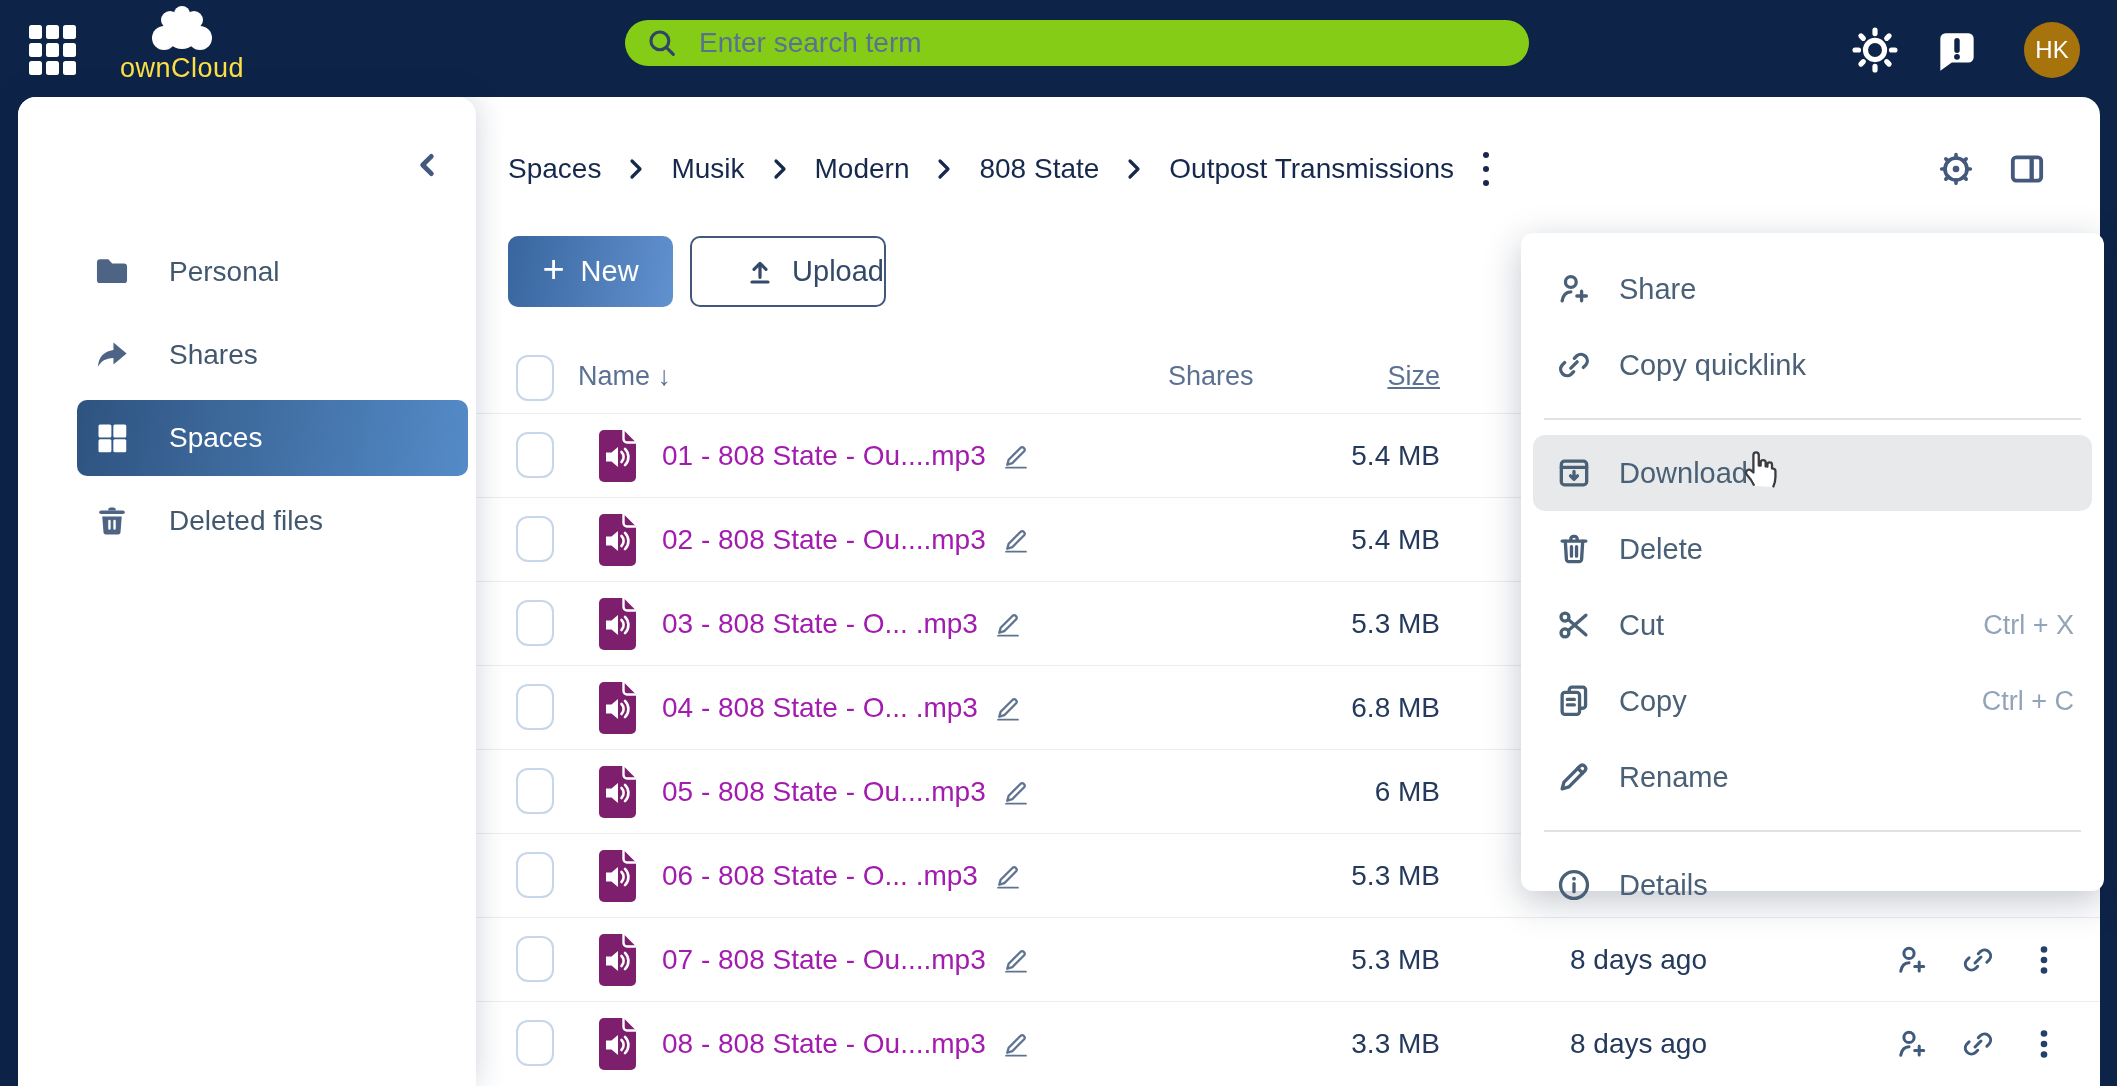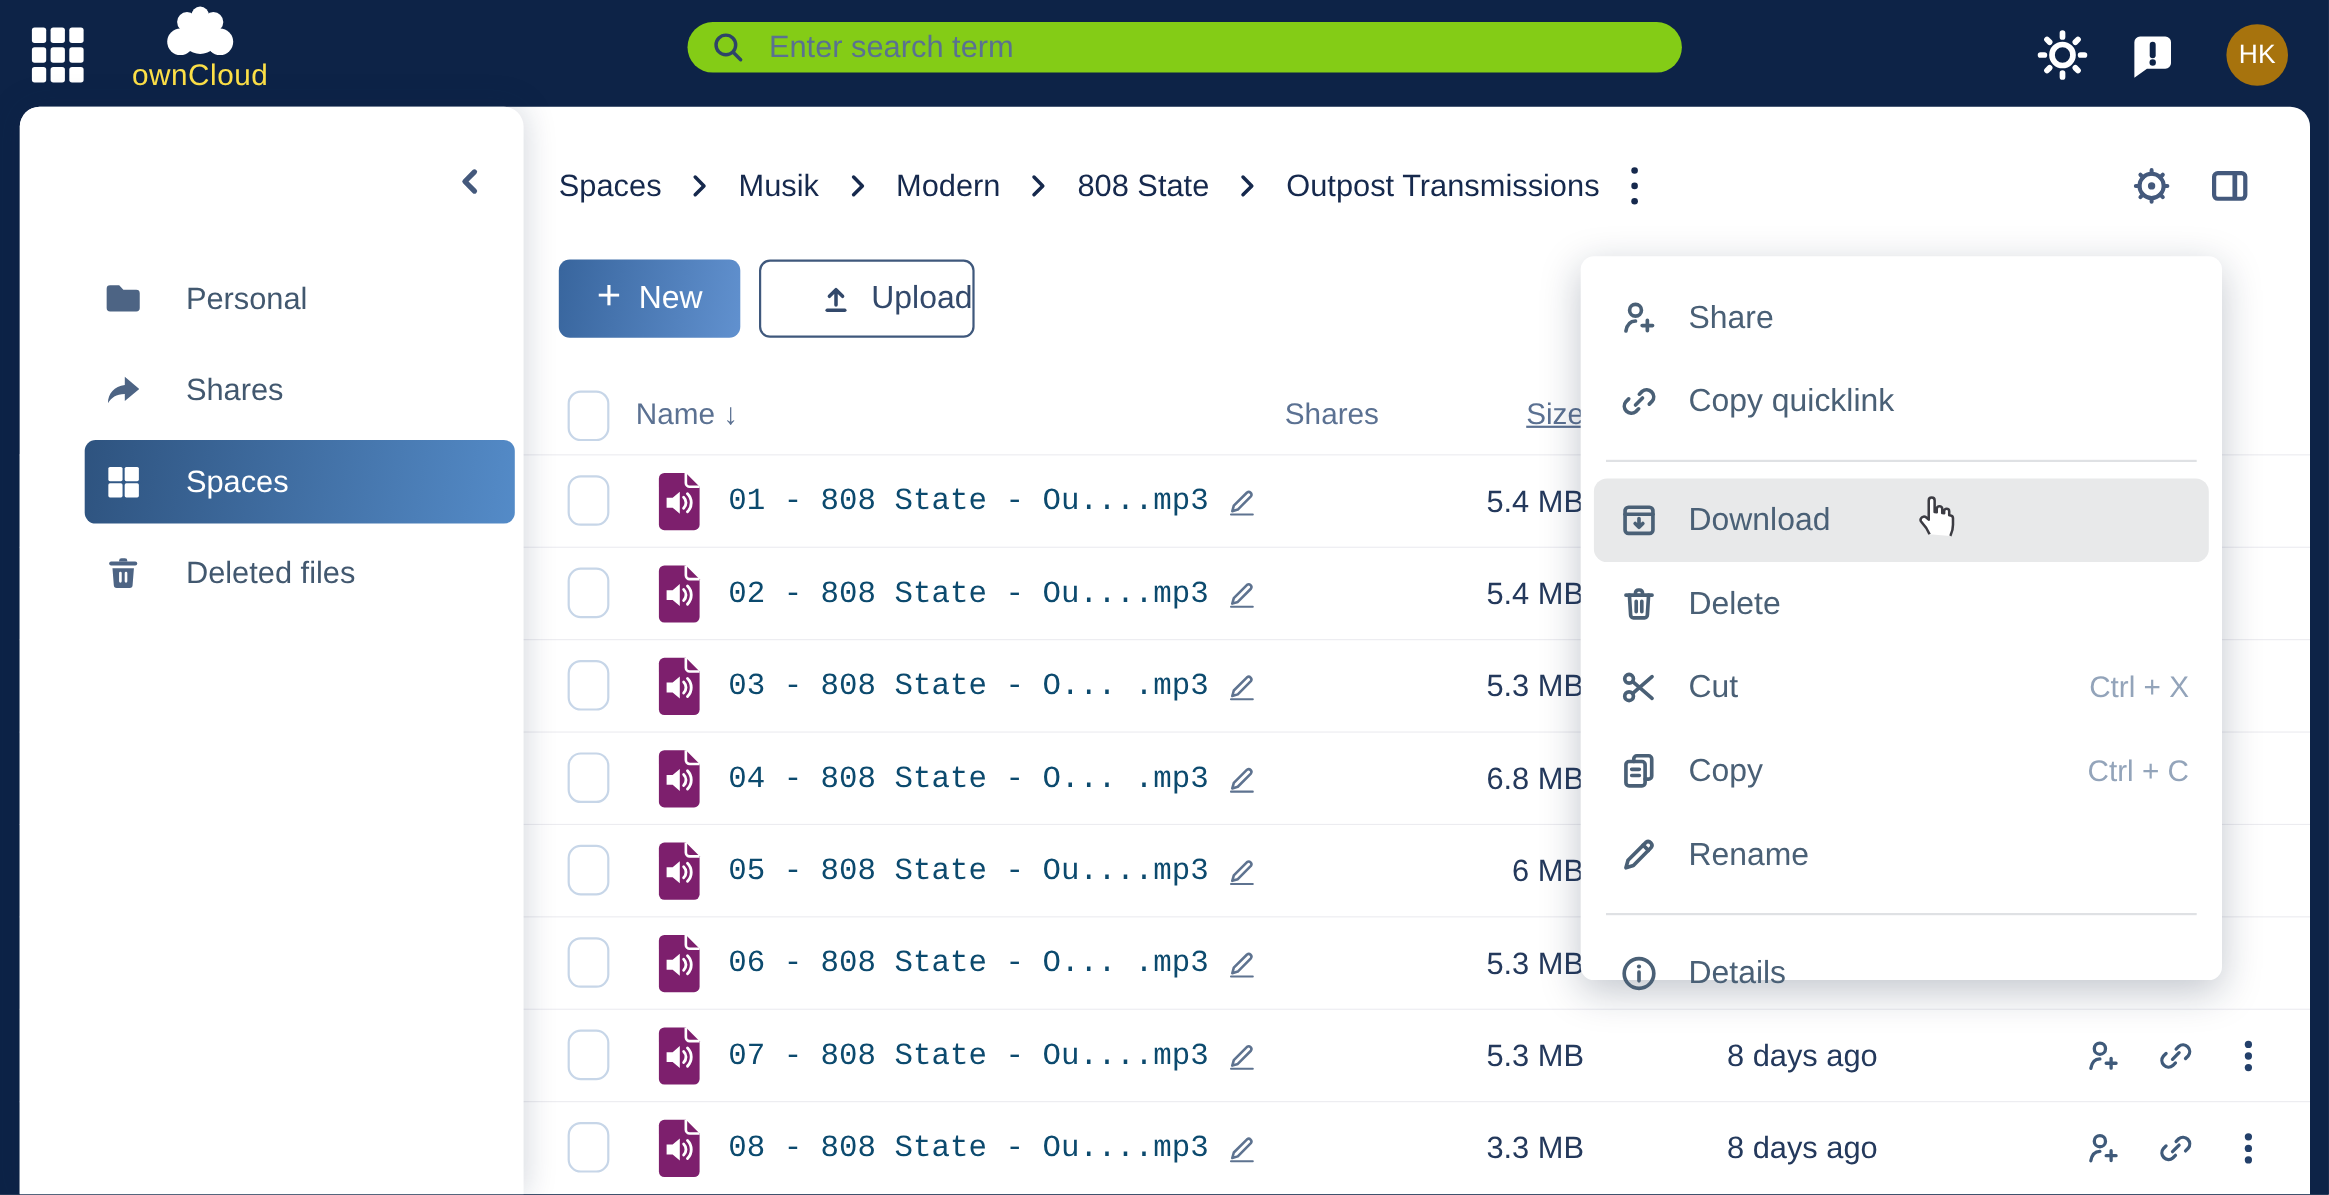--- a/index.html
+++ b/index.html
@@ -44,28 +44,28 @@
 
   .thead{position:absolute;left:0;right:0;top:250px;height:66px;z-index:1;}
   .th{position:absolute;font-size:27px;color:#5b7192;top:14px;}
   .cb{position:absolute;width:38px;height:46px;border:2.5px solid #c7d6e8;border-radius:12px;background:#fff;cursor:pointer;}
   .thead .cb{left:498px;top:8px;}
   .rows{position:absolute;left:0;right:0;top:316px;z-index:1;}
   .row{height:84px;border-top:1px solid #ececf0;position:relative;background:#fff;}
   .row .cb{left:498px;top:18px;}
   .ficon{position:absolute;left:577px;top:14px;}
   .namewrap{position:absolute;left:644px;top:0;height:84px;display:flex;align-items:center;gap:16px;}
-  .fname{font-size:28px;color:#0c4a6e;cursor:pointer;white-space:nowrap;font-family:Liberation Mono, monospace;}
+  .fname{font-size:28px;color:#a21caf;cursor:pointer;white-space:nowrap;}
   .fsize{position:absolute;left:1222px;width:200px;top:0;height:84px;display:flex;align-items:center;justify-content:flex-end;font-size:28px;color:#24395c;}
   .fmod{position:absolute;left:1552px;top:0;height:84px;display:flex;align-items:center;font-size:28px;color:#24395c;}
   .factions{position:absolute;left:1876px;top:0;height:84px;display:flex;align-items:center;gap:30px;}
   .factions span{cursor:pointer;display:flex;}
 
   
-  .menu{position:absolute;left:1437px;top:233px;width:583px;height:658px;background:#fff;border-radius:12px;box-shadow:0 10px 36px rgba(15,30,60,.25);z-index:60;padding-top:18px;}
+  .menu{position:absolute;left:1521px;top:233px;width:583px;height:658px;background:#fff;border-radius:12px;box-shadow:0 10px 36px rgba(15,30,60,.25);z-index:60;padding-top:18px;}
   .mi{margin:0 12px;height:76px;border-radius:12px;display:flex;align-items:center;padding:0 18px 0 22px;cursor:pointer;}
   .mi.hover{background:var(--menu-hover,#e8e9ea);}
   .mi .mlabel{font-size:29px;color:#4a6076;margin-left:26px;}
   .mi .mshort{margin-left:auto;font-size:27px;color:#93a4ba;}
   .mdiv{border-top:2px solid #dfe1e4;margin:15px 23px;}
 
   .cursor{position:absolute;left:1735px;top:445px;z-index:100;pointer-events:none;}
   svg{display:block;}
 </style>
 </head>

